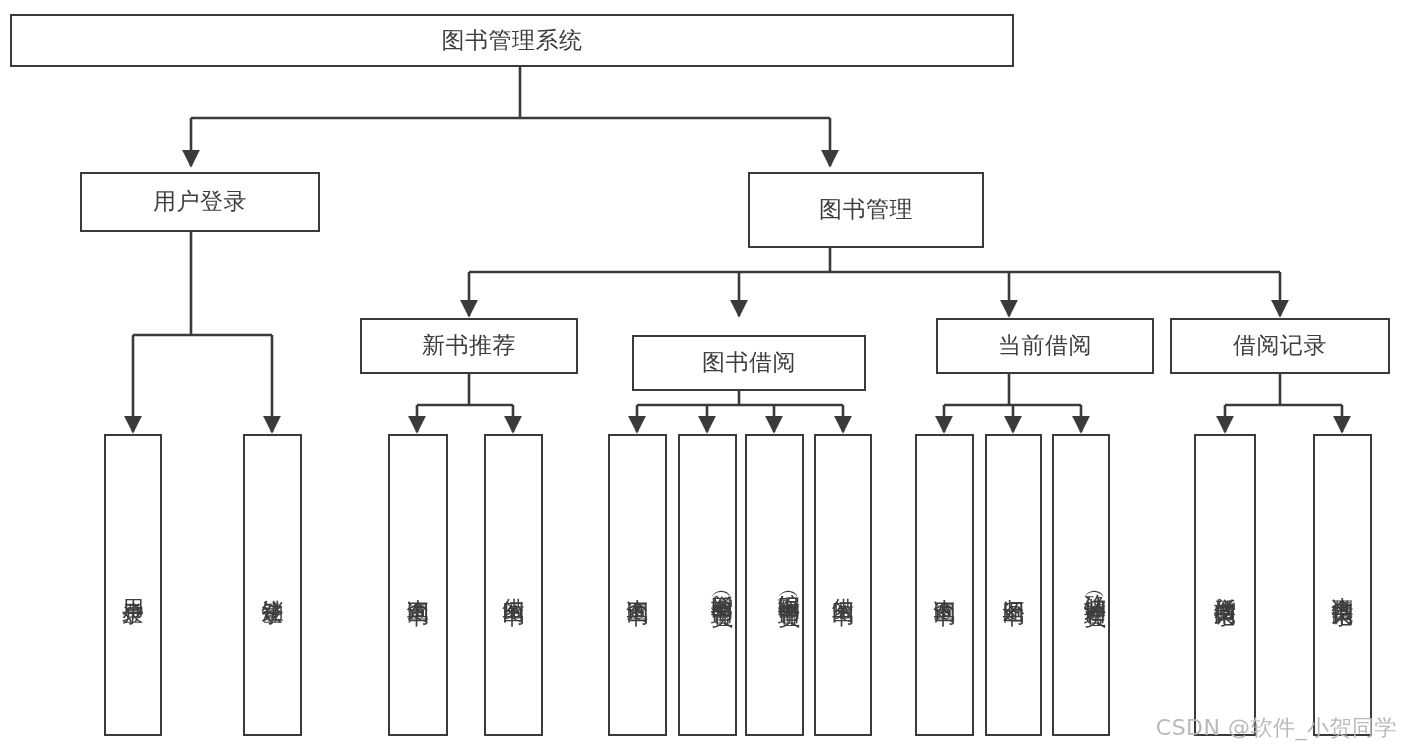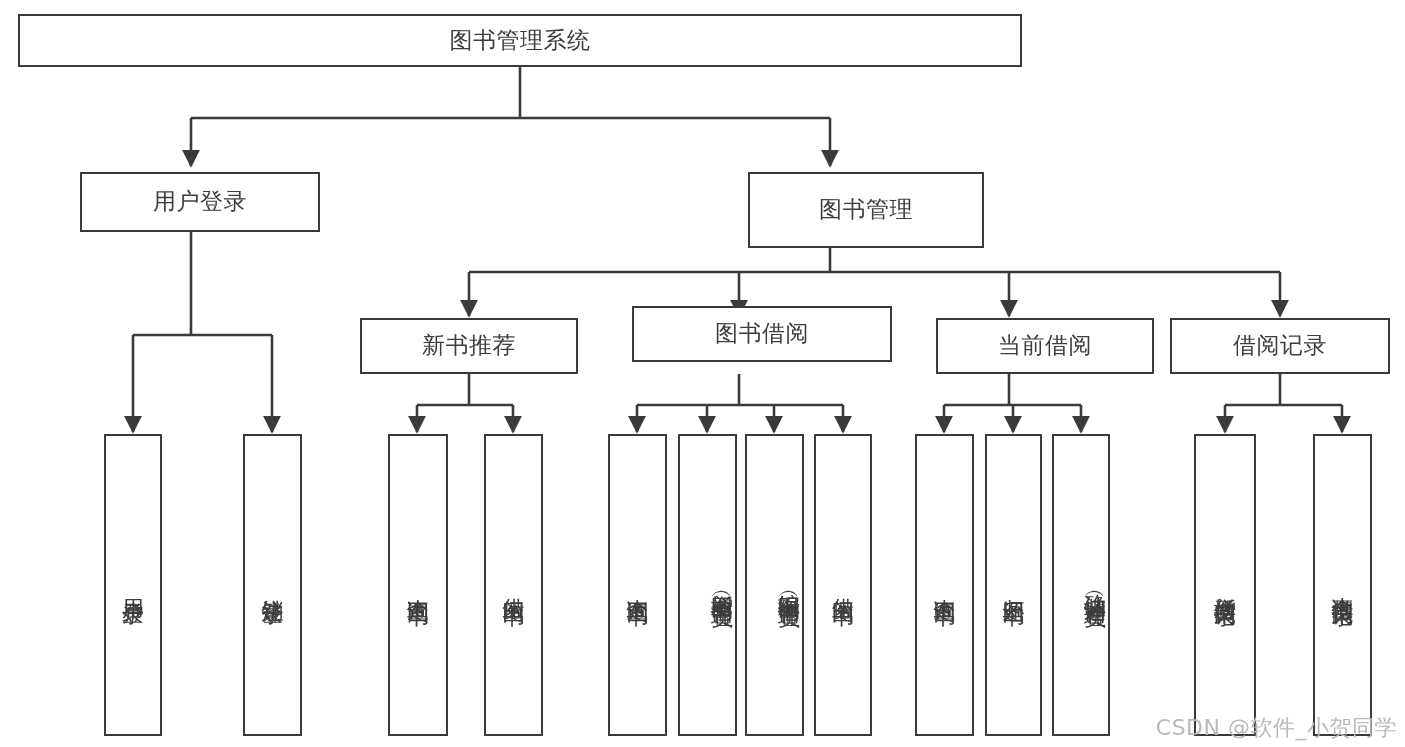--- a/index.html
+++ b/index.html
@@ -117,27 +117,27 @@
       <path d="M 1013 405 L 1013 432" marker-end="url(#arrow)"></path>
       <path d="M 1081 405 L 1081 432" marker-end="url(#arrow)"></path>
 
       <path d="M 1280 374 L 1280 405"></path>
       <path d="M 1225 405 L 1342 405"></path>
       <path d="M 1225 405 L 1225 432" marker-end="url(#arrow)"></path>
       <path d="M 1342 405 L 1342 432" marker-end="url(#arrow)"></path>
     </g>
   </svg>
 
-  <div class="node h" style="left:18px; top:14px; width:1004px; height:53px;">图书管理系统</div>
+  <div class="node h" style="left:10px; top:14px; width:1004px; height:53px;">图书管理系统</div>
 
   <div class="node h" style="left:80px; top:172px; width:240px; height:60px;">用户登录</div>
   <div class="node h" style="left:712px; top:172px; width:236px; height:76px;margin-left:36px;">图书管理</div>
 
   <div class="node h" style="left:360px; top:318px; width:218px; height:56px;font-family:Liberation Serif, serif;">新书推荐</div>
-  <div class="node h" style="left:632px; top:306px; width:260px; height:56px;">图书借阅</div>
+  <div class="node h" style="left:632px; top:335px; width:234px; height:56px;">图书借阅</div>
   <div class="node h" style="left:900px; top:318px; width:218px; height:56px;margin-left:36px;">当前借阅</div>
   <div class="node h" style="left:1170px; top:318px; width:220px; height:56px;">借阅记录</div>
 
   <div class="node v mid" style="left:104px; top:434px; width:58px; height:302px;">用户登录</div>
   <div class="node v mid" style="left:243px; top:434px; width:59px; height:302px;">注销登录</div>
 
   <div class="node v mid" style="left:388px; top:434px; width:60px; height:302px;">查询图书</div>
   <div class="node v mid" style="left:484px; top:434px; width:59px; height:302px;">借阅图书</div>
 
   <div class="node v mid" style="left:608px; top:434px; width:59px; height:302px;">查询图书</div>

